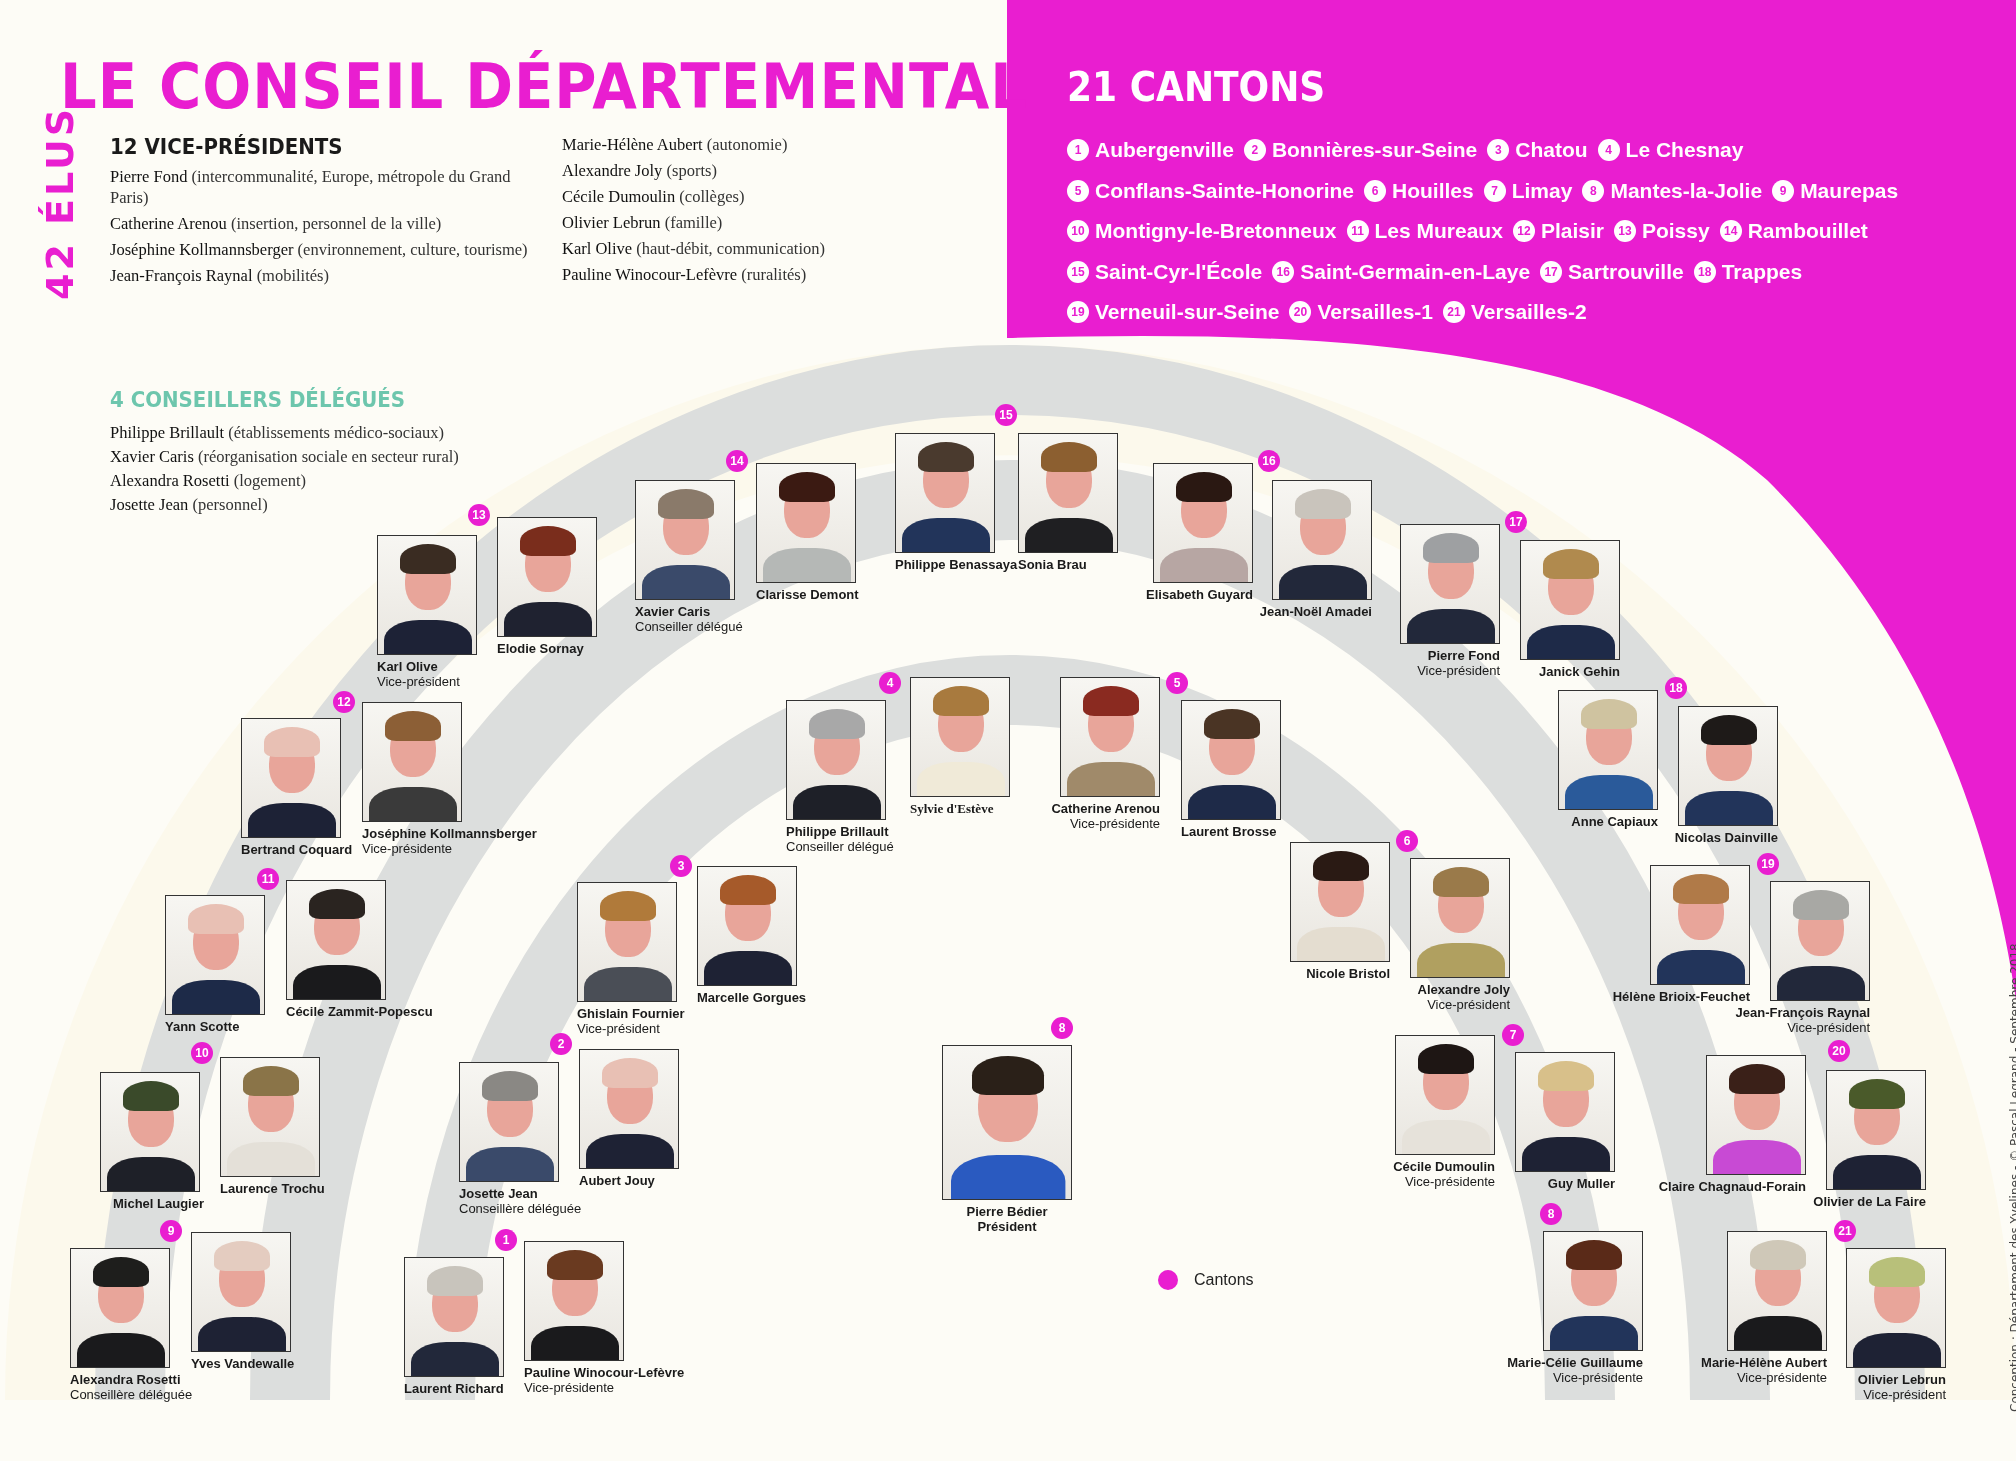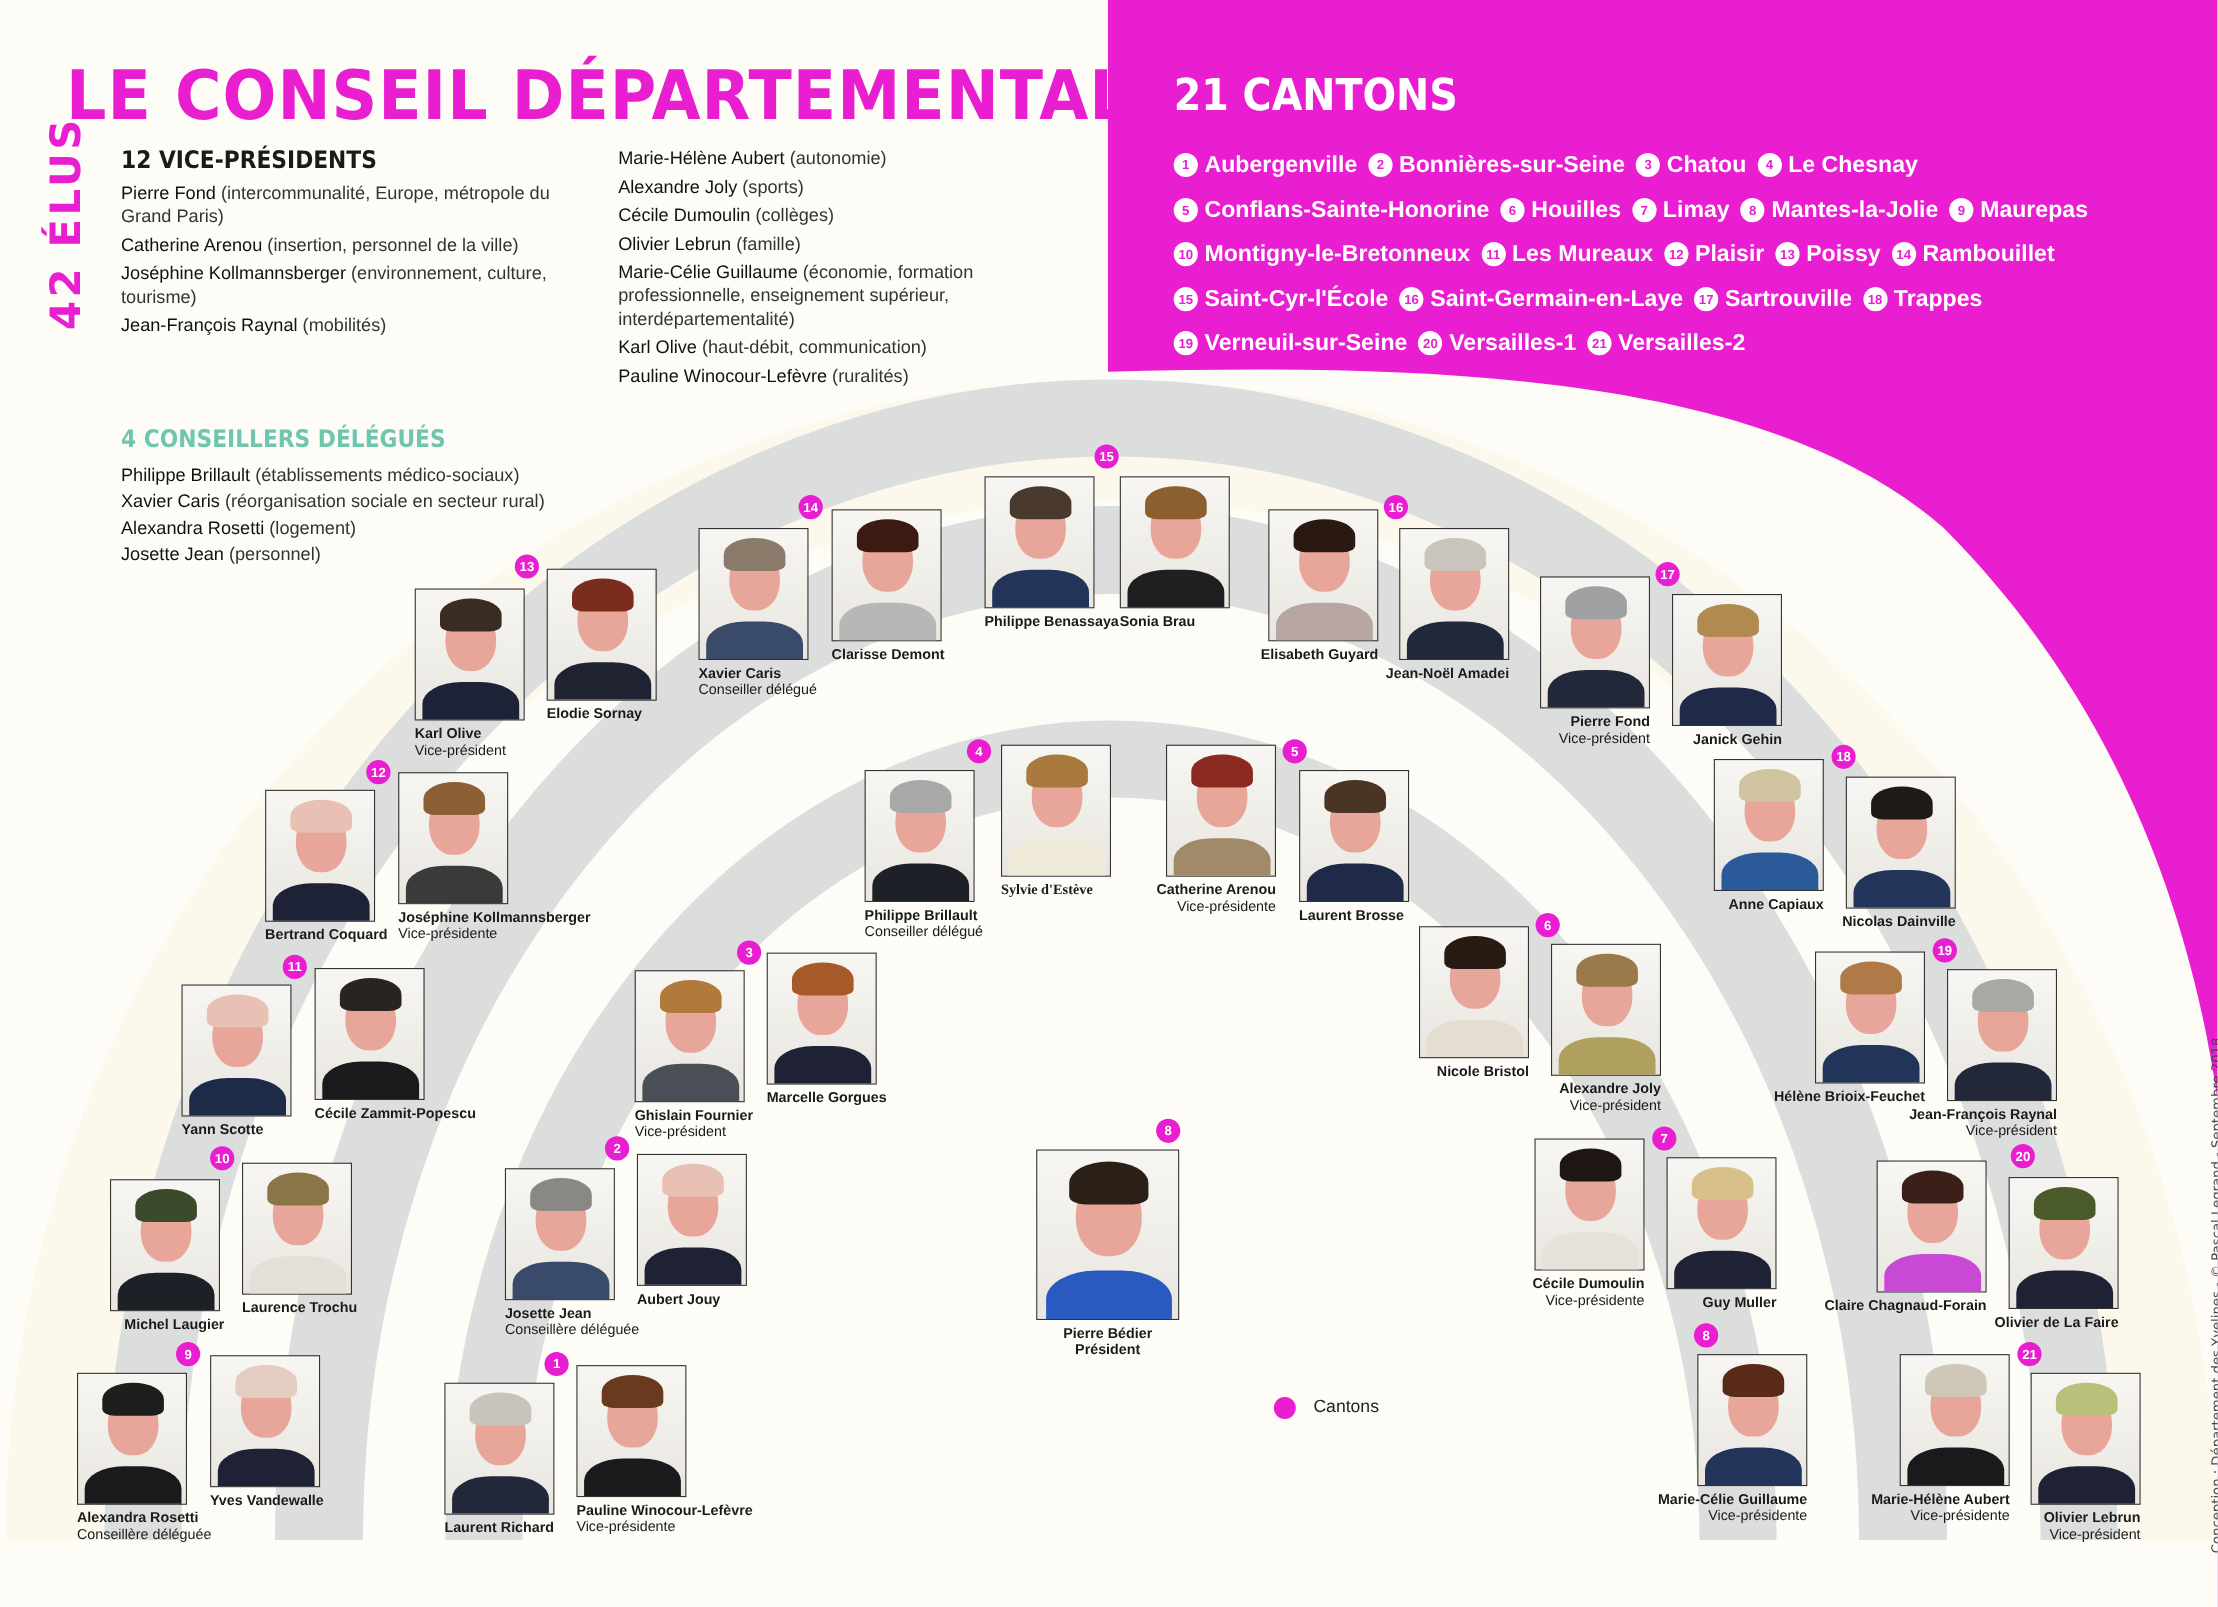--- a/index.html
+++ b/index.html
@@ -23,21 +23,21 @@
     color: #e91ed0; transform: rotate(-90deg); transform-origin: left top; white-space: nowrap;
     letter-spacing: 3px; font-family: "DejaVu Sans", sans-serif;
   }
   .section-head {
     position: absolute; font-size: 22px; font-weight: bold; font-family: "DejaVu Sans", sans-serif;
     transform: scaleX(0.9); transform-origin: left;
   }
   .vp-head { left: 110px; top: 134px; color: #1a1a1a; }
   .cd-head { left: 110px; top: 387px; color: #6dc6ad; }
   .list { position: absolute; font-size: 16.5px; line-height: 21px; }
-  .list .it { margin-bottom: 5px; }
+  .list .it { margin-bottom: 5px; font-family: Liberation Serif, serif; }
   .list .nm { color: #111; }
   .list .role { color: #333; }
   .vp-left { left: 110px; top: 166px; width: 420px; }
   .vp-right { left: 562px; top: 134px; width: 380px; }
   .cd-list { left: 110px; top: 422px; width: 460px; }
   .cd-list .it { margin-bottom: 3px; }
 
   .cantons-title {
     position: absolute; left: 1067px; top: 64px; font-size: 40px; font-weight: bold; color: #fff;
     font-family: "DejaVu Sans", sans-serif; transform: scaleX(0.9); transform-origin: left;
@@ -100,21 +100,20 @@
     <div class="it"><span class="nm">Pierre Fond</span> <span class="role">(intercommunalité, Europe, métropole du Grand Paris)</span></div>
     <div class="it"><span class="nm">Catherine Arenou</span> <span class="role">(insertion, personnel de la ville)</span></div>
     <div class="it"><span class="nm">Joséphine Kollmannsberger</span> <span class="role">(environnement, culture, tourisme)</span></div>
     <div class="it"><span class="nm">Jean-François Raynal</span> <span class="role">(mobilités)</span></div>
   </div>
 <div class="list vp-right" id="vp-right">
     <div class="it"><span class="nm">Marie-Hélène Aubert</span> <span class="role">(autonomie)</span></div>
     <div class="it"><span class="nm">Alexandre Joly</span> <span class="role">(sports)</span></div>
     <div class="it"><span class="nm">Cécile Dumoulin</span> <span class="role">(collèges)</span></div>
     <div class="it"><span class="nm">Olivier Lebrun</span> <span class="role">(famille)</span></div>
-    <div class="it"><span class="nm">Marie-Célie Guillaume</span> <span class="role">(économie, formation professionnelle, enseignement supérieur, interdépartementalité)</span></div>
     <div class="it"><span class="nm">Karl Olive</span> <span class="role">(haut-débit, communication)</span></div>
     <div class="it"><span class="nm">Pauline Winocour-Lefèvre</span> <span class="role">(ruralités)</span></div>
   </div>
 
 <div class="section-head cd-head">4 CONSEILLERS DÉLÉGUÉS</div>
 <div class="list cd-list" id="cd-list">
     <div class="it"><span class="nm">Philippe Brillault</span> <span class="role">(établissements médico-sociaux)</span></div>
     <div class="it"><span class="nm">Xavier Caris</span> <span class="role">(réorganisation sociale en secteur rural)</span></div>
     <div class="it"><span class="nm">Alexandra Rosetti</span> <span class="role">(logement)</span></div>
     <div class="it"><span class="nm">Josette Jean</span> <span class="role">(personnel)</span></div>

